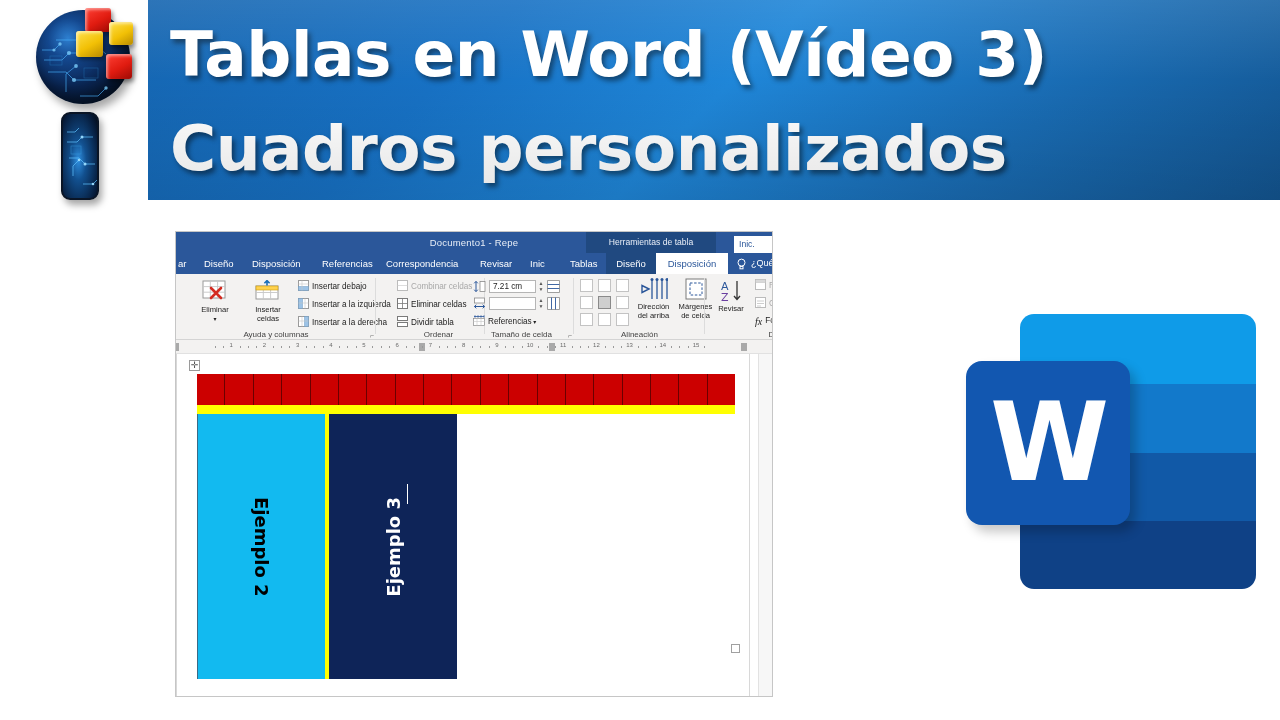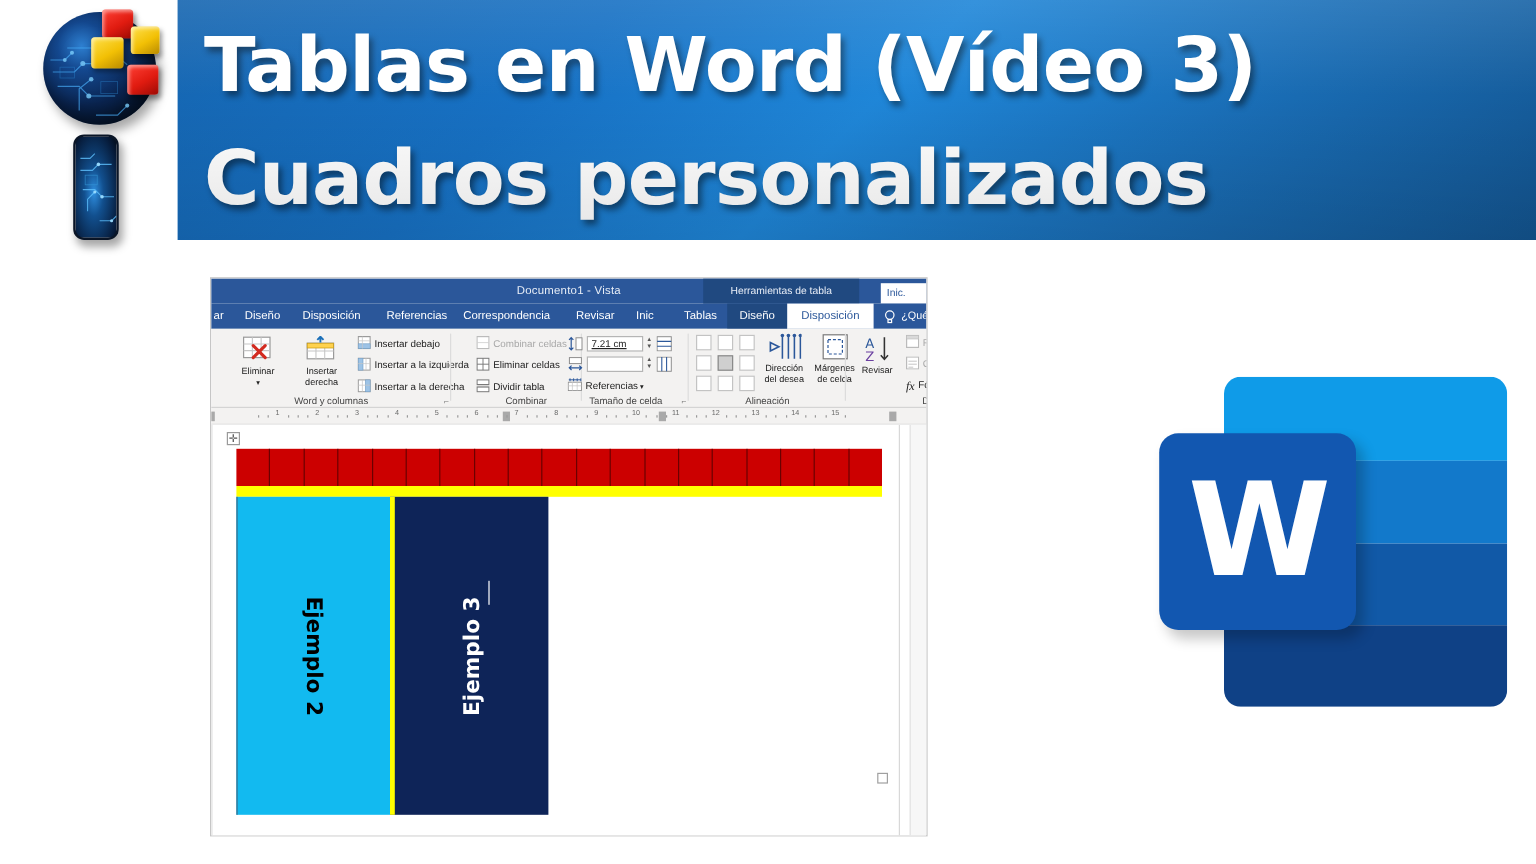--- a/index.html
+++ b/index.html
@@ -136,21 +136,21 @@
   }
   .bigbtn .glyph { display: block; margin: 0 auto 2px; }
   .smallitem {
     position: absolute; font-size: 8.2px; color: #222; white-space: nowrap;
     line-height: 12px;
   }
   .smallitem.disabled { color: #a8a8a8; }
   .smallitem .ic { display: inline-block; vertical-align: -2px; margin-right: 3px; }
   .spinbox {
     position: absolute; background: #fff; border: 1px solid #b5b5b5;
-    font-size: 8.2px; color: #222; line-height: 12px; padding-left: 3px; text-decoration: underline;
+    font-size: 8.2px; color: #222; line-height: 12px; padding-left: 3px;
   }
   .spin-arrows {
     position: absolute; width: 8px; text-align: center; font-size: 5px; color: #555;
     line-height: 6px;
   }
   .align-cell {
     position: absolute; width: 13px; height: 13px; border: 1px solid #c3c3c3; background: #fff;
   }
   .align-cell.sel { background: #cfcfcf; border-color: #8a8a8a; }
 
@@ -294,21 +294,21 @@
             <circle cx="30" cy="70" r="1.3"></circle>
         </g>
         <rect x="8" y="32" width="10" height="8" stroke="#3b9fe0" stroke-width="0.7" fill="none" opacity="0.6"></rect>
       </svg>
     </div>
   </div>
 
   <div class="word-win">
 
     <div class="titlebar">
-      <div class="doc-name">Documento1  -  Vista</div>
+      <div class="doc-name">Documento1  -  Repe</div>
       <div class="tools-label">Herramientas de tabla</div>
       <div class="signin">Inic.</div>
     </div>
 
     <div class="tabbar">
       <div class="tab" style="left:-4px">ar</div>
       <div class="tab" style="left:22px">Diseño</div>
       <div class="tab" style="left:70px">Disposición</div>
       <div class="tab" style="left:140px">Referencias</div>
       <div class="tab" style="left:204px">Correspondencia</div>
@@ -338,21 +338,21 @@
         </div>
 
         <div class="bigbtn" style="left:68px;top:6px;width:48px">
           <svg class="glyph" width="26" height="24" viewBox="0 0 26 24">
             <rect x="1" y="6" width="22" height="13" fill="#fff" stroke="#9a9a9a"></rect>
             <path d="M1 12.5H23M8.3 6V19M15.6 6V19" stroke="#c6c6c6" stroke-width="0.9"></path>
             <rect x="1" y="6" width="22" height="4" fill="#ffd24d" stroke="#c89a10" stroke-width="0.6"></rect>
             <path d="M12 5.4V0.8M9.4 3.2L12 0.6L14.6 3.2" stroke="#1a6fb8" stroke-width="1.6" fill="none"></path>
           </svg>
           <span>Insertar</span><br>
-          <span>derecha</span>
+          <span>celdas</span>
         </div>
 
         <div class="smallitem" style="left:122px;top:6px">
           <svg class="ic" width="11" height="11" viewBox="0 0 11 11">
             <rect x="0.5" y="0.5" width="10" height="10" fill="#fff" stroke="#9a9a9a"></rect>
             <rect x="0.5" y="6.5" width="10" height="4" fill="#9dc3e6" stroke="#6f9cc4" stroke-width="0.5"></rect>
             <path d="M0.5 4H10.5M4 0.5V10.5" stroke="#c6c6c6" stroke-width="0.6"></path>
           </svg><span>Insertar debajo</span>
         </div>
         <div class="smallitem" style="left:122px;top:24px">
@@ -363,21 +363,21 @@
           </svg><span>Insertar a la izquierda</span>
         </div>
         <div class="smallitem" style="left:122px;top:42px">
           <svg class="ic" width="11" height="11" viewBox="0 0 11 11">
             <rect x="0.5" y="0.5" width="10" height="10" fill="#fff" stroke="#9a9a9a"></rect>
             <rect x="6.5" y="0.5" width="4" height="10" fill="#9dc3e6" stroke="#6f9cc4" stroke-width="0.5"></rect>
             <path d="M0.5 5H10.5M4 0.5V10.5" stroke="#c6c6c6" stroke-width="0.6"></path>
           </svg><span>Insertar a la derecha</span>
         </div>
 
-        <div class="glabel">Word y columnas</div>
+        <div class="glabel">Ayuda y columnas</div>
         <div class="dialog-launcher">⌐</div>
         <div class="gsep"></div>
       </div>
 
       <div class="rgroup" style="left:216px;width:93px">
         <div class="smallitem disabled" style="left:5px;top:6px">
           <svg class="ic" width="11" height="11" viewBox="0 0 11 11">
             <rect x="0.5" y="0.5" width="10" height="10" fill="#fff" stroke="#bbb"></rect>
             <path d="M0.5 5.5H10.5" stroke="#cfcfcf" stroke-width="0.7"></path>
           </svg><span>Combinar celdas</span>
@@ -387,21 +387,21 @@
             <rect x="0.5" y="0.5" width="10" height="10" fill="#fff" stroke="#7a7a7a"></rect>
             <path d="M0.5 5.5H10.5M5.5 0.5V10.5" stroke="#7a7a7a" stroke-width="0.8"></path>
           </svg><span>Eliminar celdas</span>
         </div>
         <div class="smallitem" style="left:5px;top:42px">
           <svg class="ic" width="11" height="11" viewBox="0 0 11 11">
             <rect x="0.5" y="0.5" width="10" height="4" fill="#fff" stroke="#7a7a7a"></rect>
             <rect x="0.5" y="6.5" width="10" height="4" fill="#fff" stroke="#7a7a7a"></rect>
           </svg><span>Dividir tabla</span>
         </div>
-        <div class="glabel">Combinar</div>
+        <div class="glabel">Ordenar</div>
         <div class="gsep"></div>
       </div>
 
       <div class="rgroup" style="left:293px;width:105px">
         <svg style="position:absolute;left:4px;top:6px" width="13" height="13" viewBox="0 0 13 13">
           <path d="M3 1.5V11.5M1.2 3.3L3 1.4L4.8 3.3M1.2 9.7L3 11.6L4.8 9.7" stroke="#2b579a" stroke-width="1" fill="none"></path>
           <rect x="7" y="1.5" width="5" height="10" fill="#fff" stroke="#8a8a8a" stroke-width="0.8"></rect>
         </svg>
         <div class="spinbox" style="left:20px;top:6px;width:47px;height:13px">7.21 cm</div>
         <div class="spin-arrows" style="left:68px;top:6px">▲<br>▼</div>
@@ -448,21 +448,21 @@
         <div class="bigbtn" style="left:58px;top:3px;width:43px">
           <svg class="glyph" width="28" height="24" viewBox="0 0 28 24">
             <path d="M12 2V22M17 2V22M22 2V22M27 2V22" stroke="#2b579a" stroke-width="1.3"></path>
             <circle cx="12" cy="2.6" r="1.5" fill="#2b579a"></circle>
               <circle cx="17" cy="2.6" r="1.5" fill="#2b579a"></circle>
             <circle cx="22" cy="2.6" r="1.5" fill="#2b579a"></circle>
               <circle cx="27" cy="2.6" r="1.5" fill="#2b579a"></circle>
             <path d="M9 12L2 8.5V15.5Z" fill="none" stroke="#2b579a" stroke-width="1.4"></path>
           </svg>
           <span>Dirección</span><br>
-          <span>del desea</span>
+          <span>del arriba</span>
         </div>
 
         <div class="bigbtn" style="left:100px;top:3px;width:43px">
           <svg class="glyph" width="24" height="24" viewBox="0 0 24 24">
             <rect x="2" y="2" width="20" height="20" fill="#fff" stroke="#7a7a7a" stroke-width="1"></rect>
             <rect x="6" y="6" width="12" height="12" fill="none" stroke="#2b579a" stroke-width="1" stroke-dasharray="2.5 1.6"></rect>
           </svg>
           <span>Márgenes</span><br>
           <span>de celda</span>
         </div>

